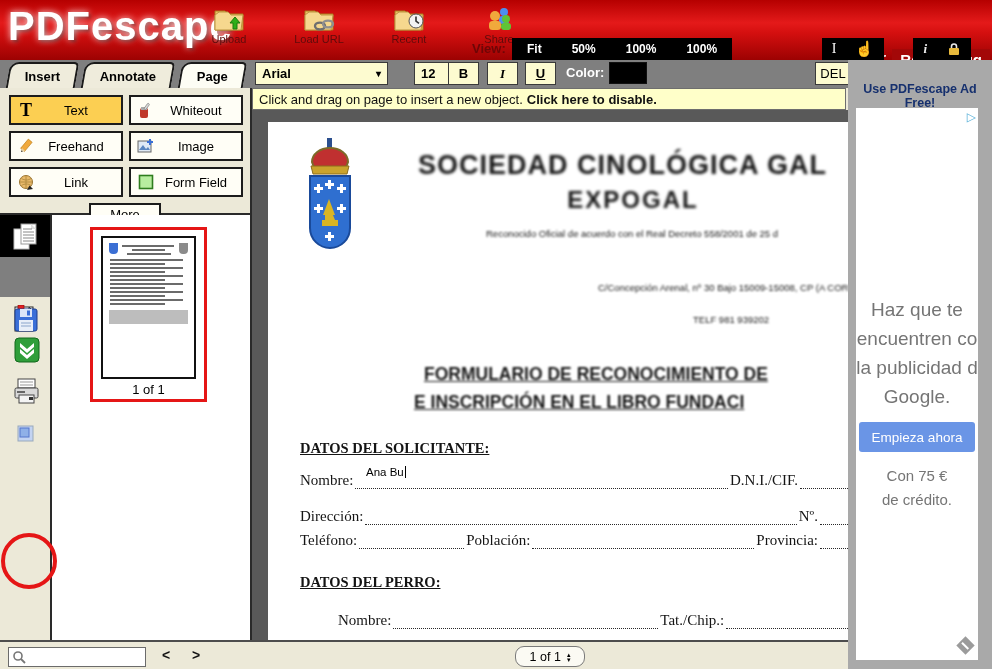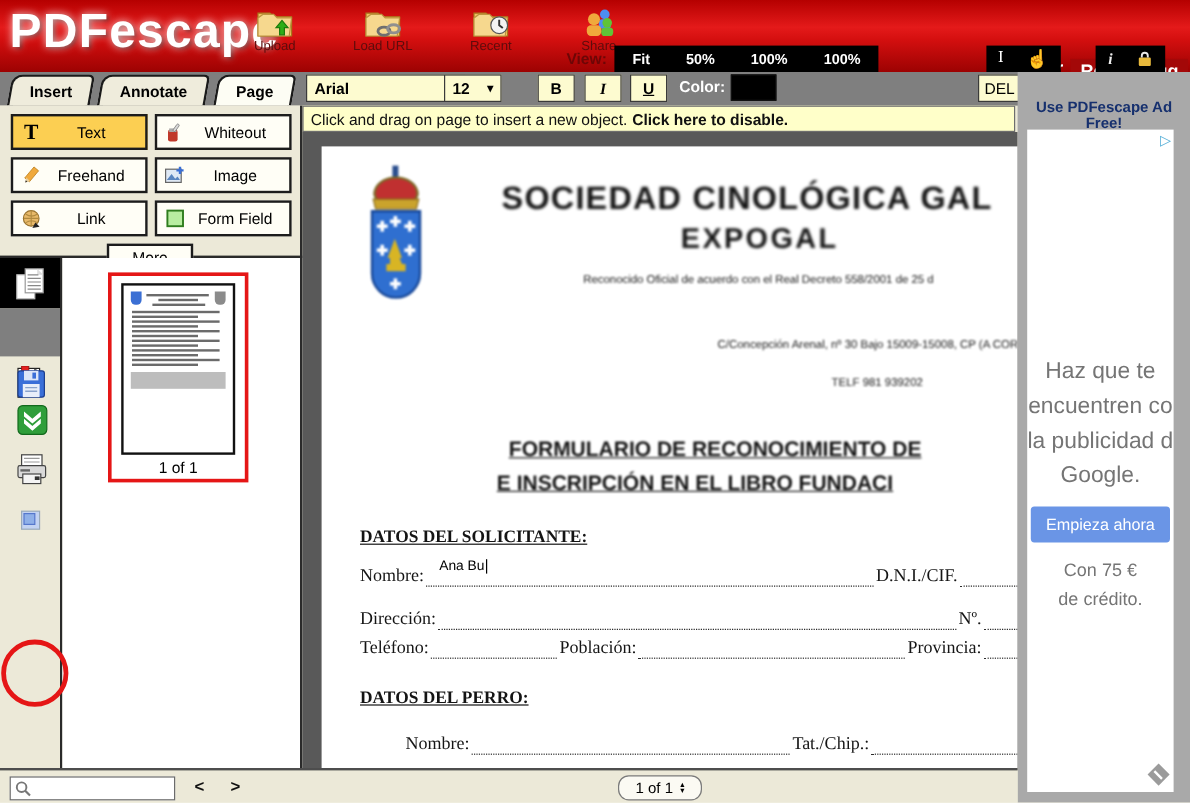--- a/index.html
+++ b/index.html
@@ -30,21 +30,21 @@
   
   .tabrow { position:absolute; left:0; top:60px; width:992px; height:28px; background:#7f7f7f; }
   .tabs { position:absolute; left:8px; top:62px; display:flex; gap:6px; }
   .tab { height:26px; padding:0 15px; background:#efecdc; border:2px solid #1a1a1a; border-bottom:none;
     border-radius:9px 5px 0 0; transform:skewX(-10deg); display:flex; align-items:center; cursor:pointer; }
   .tab span { transform:skewX(10deg); font-weight:bold; font-size:13px; color:#000; }
   .tab.bright { background:#fdfdf4; }
   .ctrl { position:absolute; top:62px; height:23px; background:#fdfbd0; border:1px solid #3a3a3a;
     display:flex; align-items:center; font-size:13px; font-weight:bold; color:#000; cursor:pointer; }
   .sel-font { left:255px; width:133px; padding:0 6px; justify-content:space-between; }
-  .sel-size { left:370px; width:48px; padding:0 6px; justify-content:space-between; }
+  .sel-size { left:414px; width:48px; padding:0 6px; justify-content:space-between; }
   .btn-b { left:448px; width:31px; justify-content:center; }
   .btn-i { left:487px; width:31px; justify-content:center; font-style:italic; font-family:"Liberation Serif",serif; }
   .btn-u { left:525px; width:31px; justify-content:center; text-decoration:underline; }
   .color-lbl { position:absolute; left:566px; top:65px; color:#fff; font-weight:bold; font-size:13px; }
   .swatch { position:absolute; left:609px; top:62px; width:38px; height:22px; background:#000; border:1px solid #111; cursor:pointer; }
   .btn-del { left:815px; width:36px; justify-content:center; font-weight:normal; }
   .arrow { font-size:10px; }
 
   
   .notice { position:absolute; left:252px; top:88px; width:594px; height:22px; background:#ffffc9;

